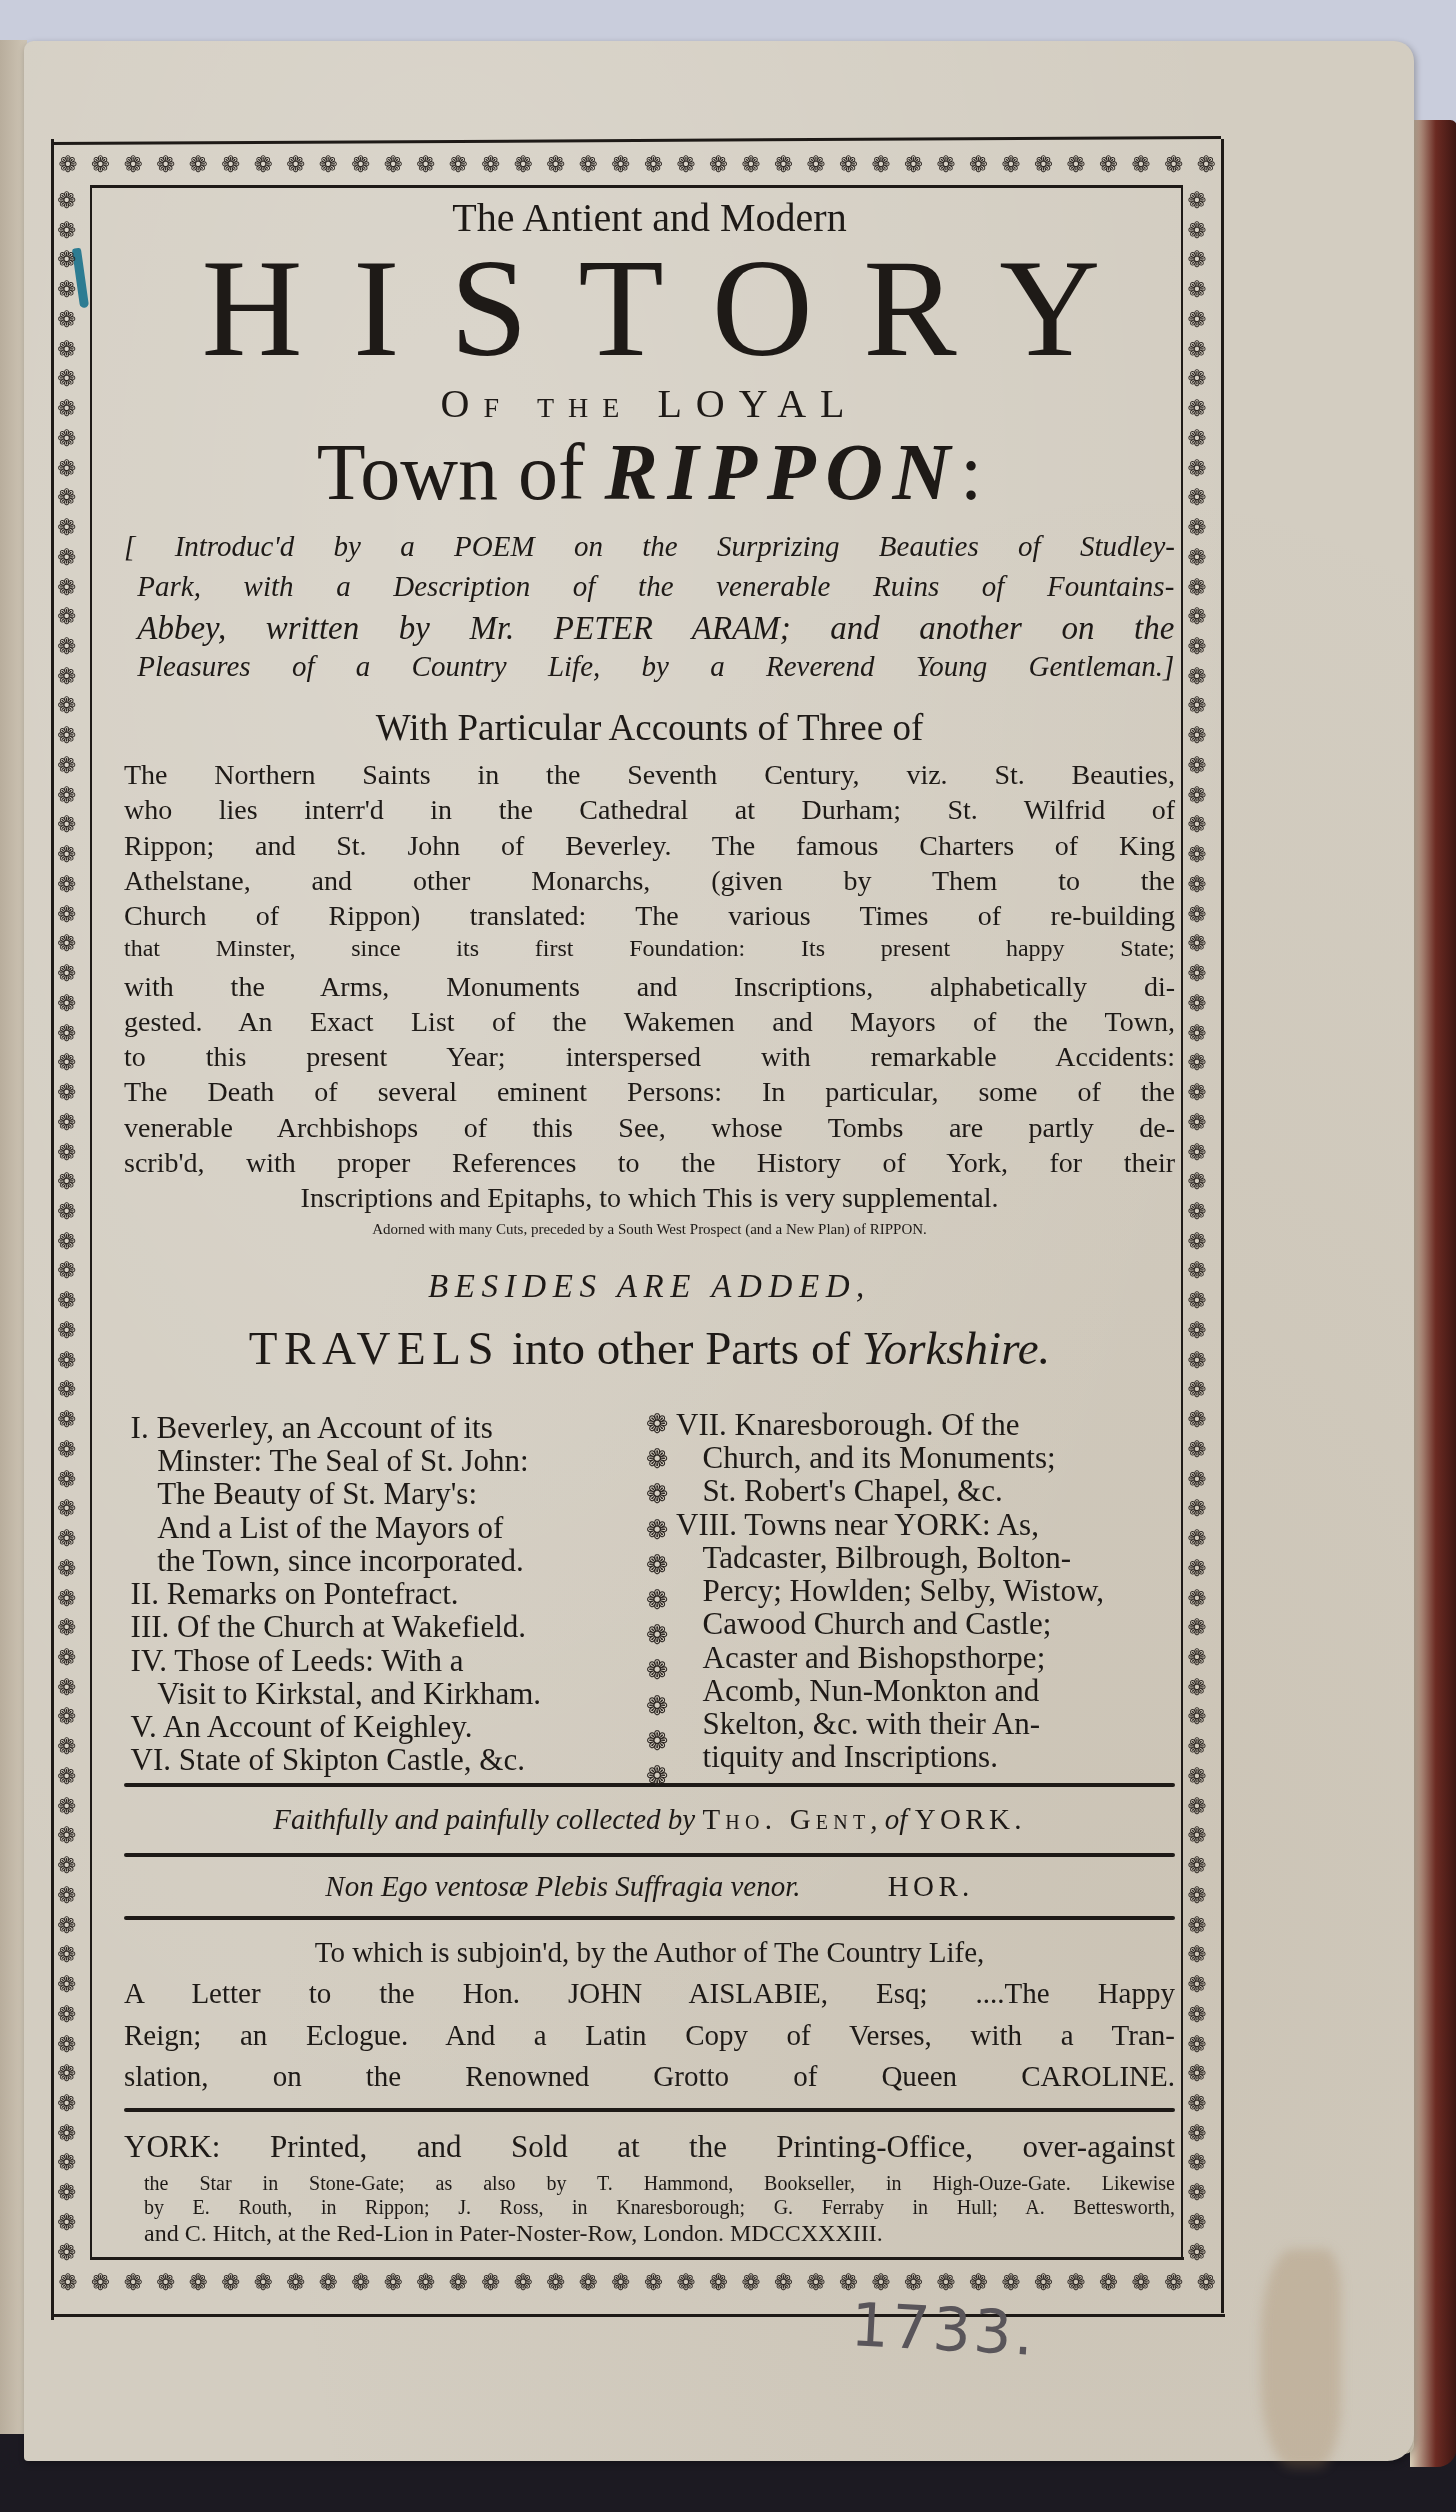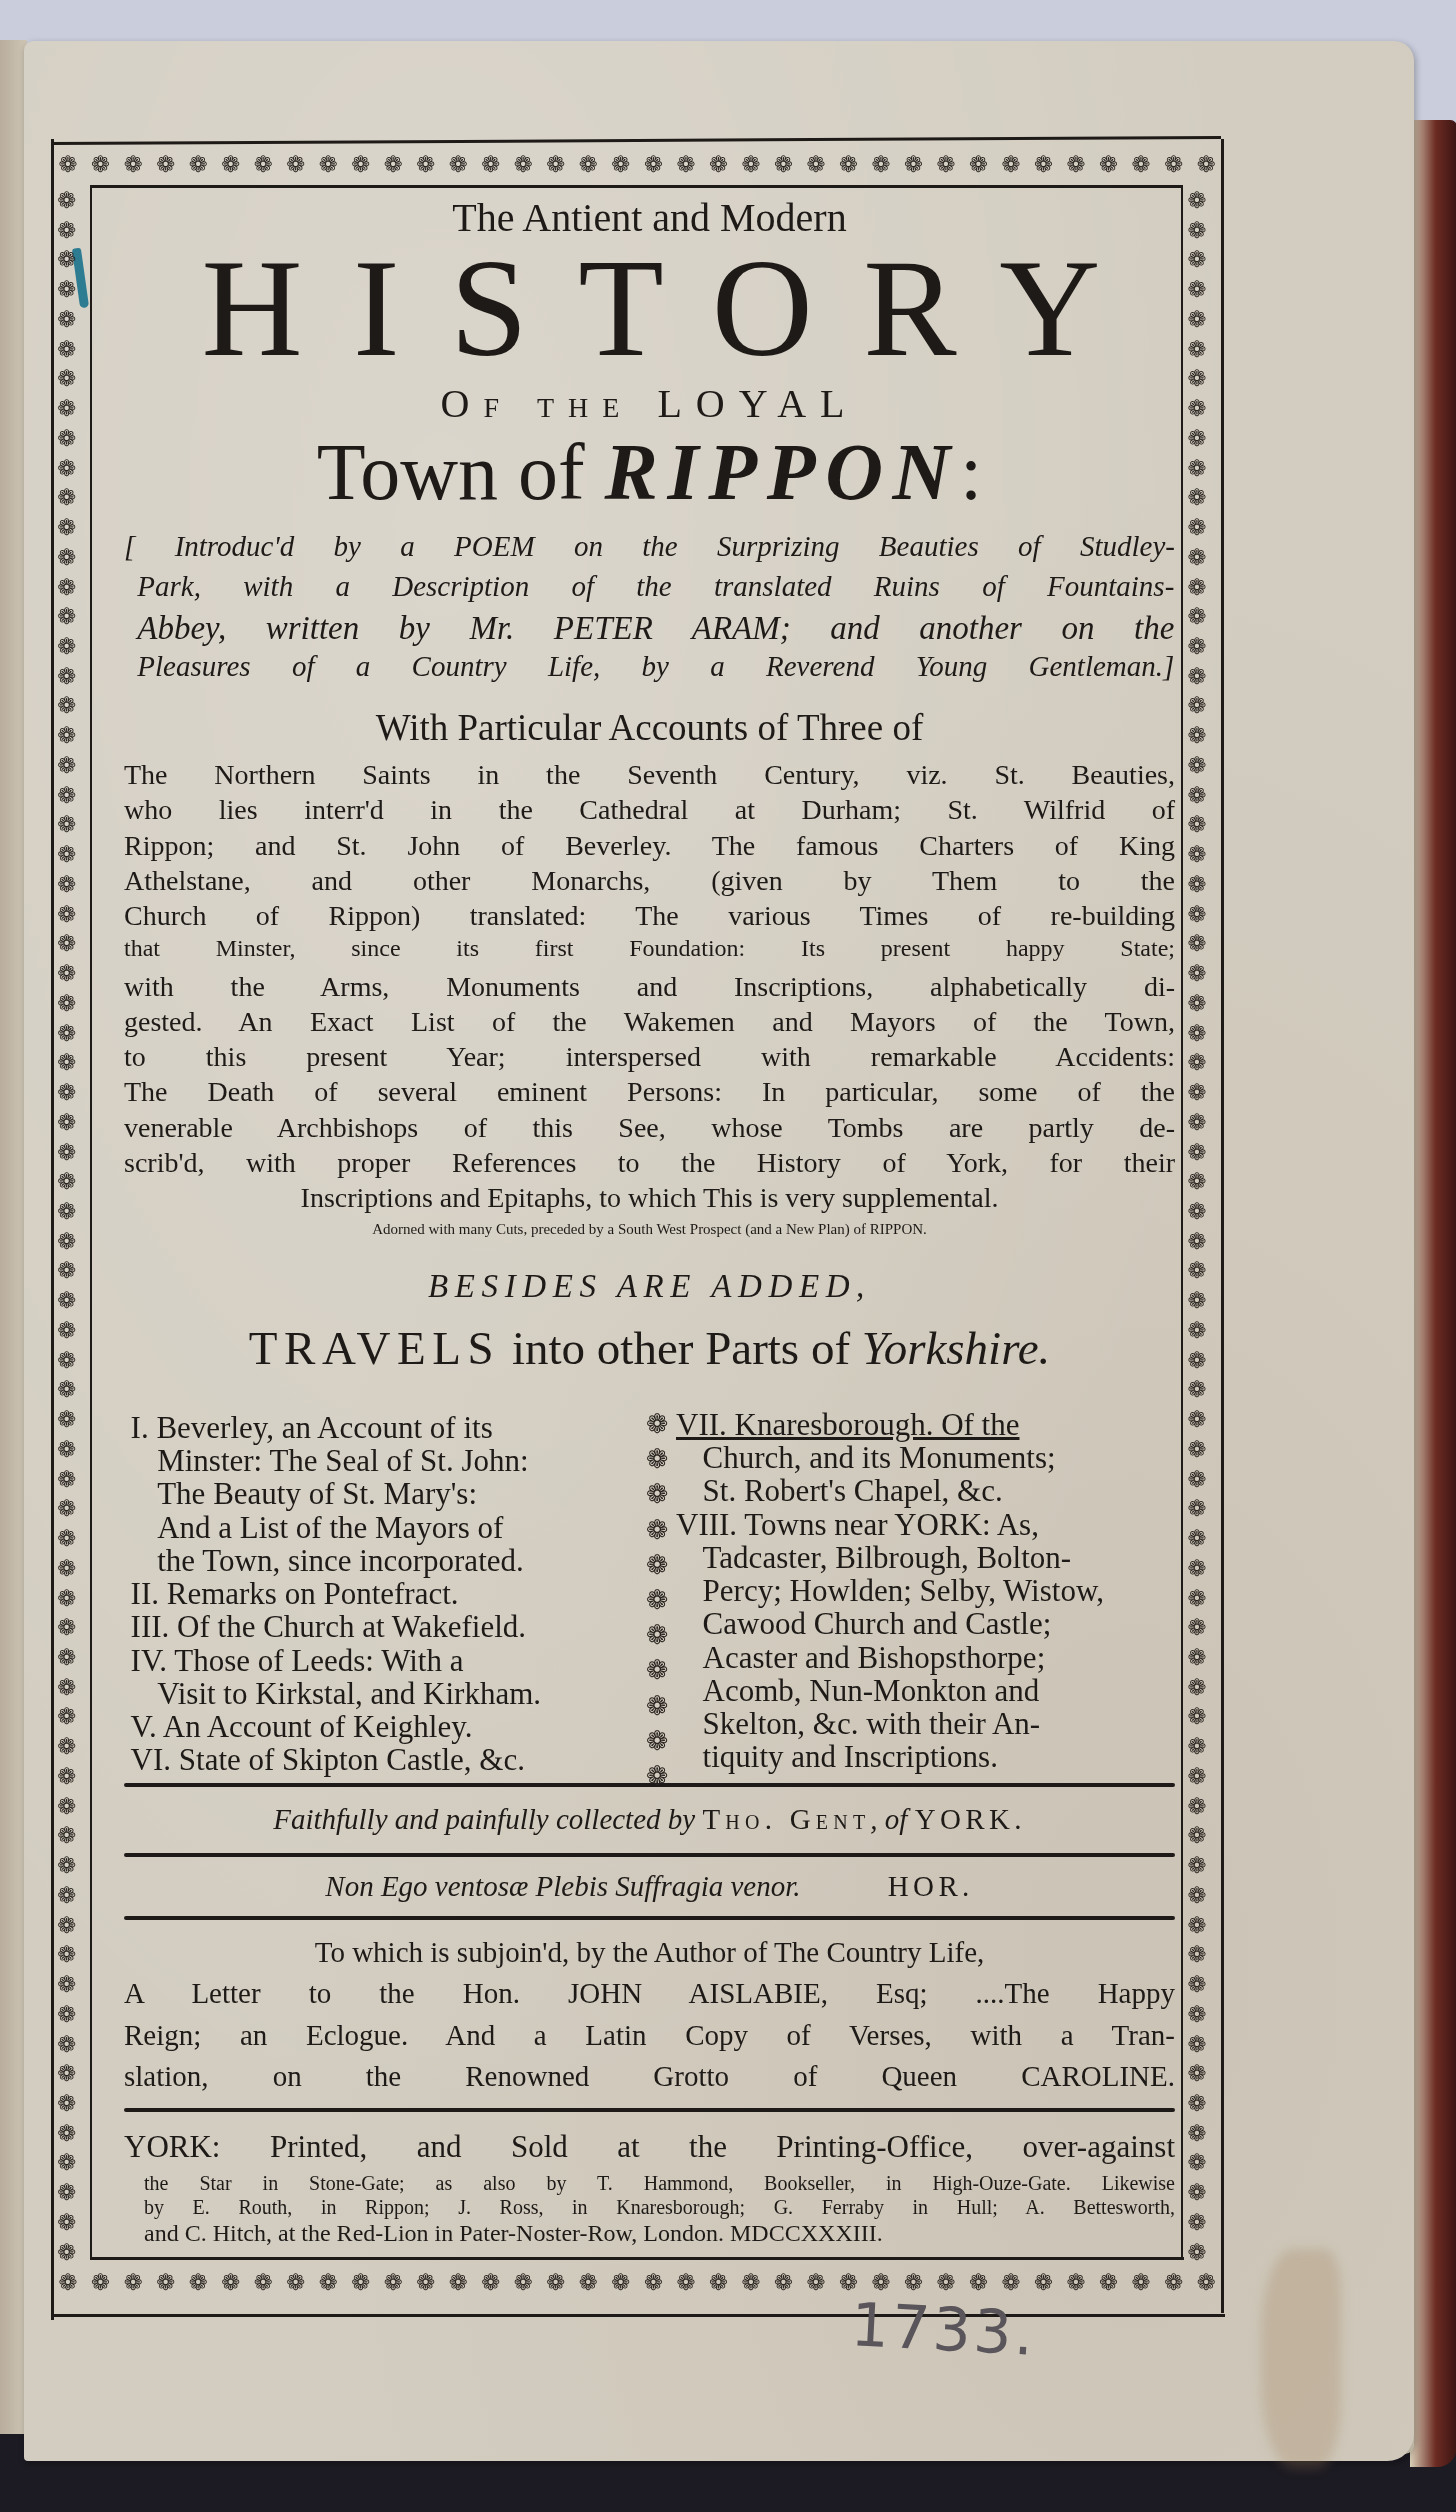--- a/index.html
+++ b/index.html
@@ -295,21 +295,21 @@
 
   <div class="content">
     <div class="line" style="top:0;font-size:40px;">The Antient and Modern</div>
     <div class="line" style="top:33px;font-size:140px;letter-spacing:0.36em;padding-left:26.6px;">HISTORY</div>
     <div class="line sc" style="top:186px;font-size:40px;letter-spacing:0.35em;">Of the LOYAL</div>
     <div class="line" style="top:233px;font-size:80px;">
       <span>Town of </span><span class="it" style="font-weight:bold;letter-spacing:0.12em;">RIPPON</span><span>:</span>
     </div>
 
     <div class="line just it" style="top:336px;font-size:29px;">[ Introduc'd by a POEM on the Surprizing Beauties of Studley-</div>
-    <div class="line just it" style="top:376px;font-size:29px;padding-left:13.3px;width:1037px;">Park, with a Description of the translated Ruins of Fountains-</div>
+    <div class="line just it" style="top:376px;font-size:29px;padding-left:13.3px;width:1037px;">Park, with a Description of the venerable Ruins of Fountains-</div>
     <div class="line just it" style="top:416px;font-size:33px;padding-left:13.3px;width:1037px;">Abbey, written by Mr. PETER ARAM; and another on the</div>
     <div class="line just it" style="top:456px;font-size:29px;padding-left:13.3px;width:1037px;">Pleasures of a Country Life, by a Reverend Young Gentleman.]</div>
 
     <div class="line" style="top:512px;font-size:37px;">With Particular Accounts of Three of</div>
     <div id="accounts">
         <div class="line just" style="top: 565px; font-size: 28px;">The Northern Saints in the Seventh Century, viz. St. Beauties,</div>
         <div class="line just" style="top: 600px; font-size: 28px;">who lies interr'd in the Cathedral at Durham; St. Wilfrid of</div>
         <div class="line just" style="top: 636px; font-size: 28px;">Rippon; and St. John of Beverley. The famous Charters of King</div>
         <div class="line just" style="top: 671px; font-size: 28px;">Athelstane, and other Monarchs, (given by Them to the</div>
         <div class="line just" style="top: 706px; font-size: 28px;">Church of Rippon) translated: The various Times of re-building</div>
@@ -336,21 +336,21 @@
         <div class="row" style="top: 100px; left: 26.6px;">And a List of the Mayors of</div>
         <div class="row" style="top: 133px; left: 26.6px;">the Town, since incorporated.</div>
         <div class="row" style="top: 166px; left: 0px;">II. Remarks on Pontefract.</div>
         <div class="row" style="top: 199px; left: 0px;">III. Of the Church at Wakefield.</div>
         <div class="row" style="top: 233px; left: 0px;">IV. Those of Leeds: With a</div>
         <div class="row" style="top: 266px; left: 26.6px;">Visit to Kirkstal, and Kirkham.</div>
         <div class="row" style="top: 299px; left: 0px;">V. An Account of Keighley.</div>
         <div class="row" style="top: 332px; left: 0px;">VI. State of Skipton Castle, &amp;c.</div>
       </div>
     <div class="col" id="right-col" style="left:552px;top:1214px;width:492px;text-align:left;">
-        <div class="row" style="top: 0px; left: 0px; text-decoration: underline;">VII. Knaresborough. Of the</div>
+        <div class="row" style="top: 0px; left: 0px;">VII. Knaresborough. Of the</div>
         <div class="row" style="top: 33px; left: 26.6px;">Church, and its Monuments;</div>
         <div class="row" style="top: 66px; left: 26.6px;">St. Robert's Chapel, &amp;c.</div>
         <div class="row" style="top: 100px; left: 0px;">VIII. Towns near YORK: As,</div>
         <div class="row" style="top: 133px; left: 26.6px;">Tadcaster, Bilbrough, Bolton-</div>
         <div class="row" style="top: 166px; left: 26.6px;">Percy; Howlden; Selby, Wistow,</div>
         <div class="row" style="top: 199px; left: 26.6px;">Cawood Church and Castle;</div>
         <div class="row" style="top: 233px; left: 26.6px;">Acaster and Bishopsthorpe;</div>
         <div class="row" style="top: 266px; left: 26.6px;">Acomb, Nun-Monkton and</div>
         <div class="row" style="top: 299px; left: 26.6px;">Skelton, &amp;c. with their An-</div>
         <div class="row" style="top: 332px; left: 26.6px;">tiquity and Inscriptions.</div>

